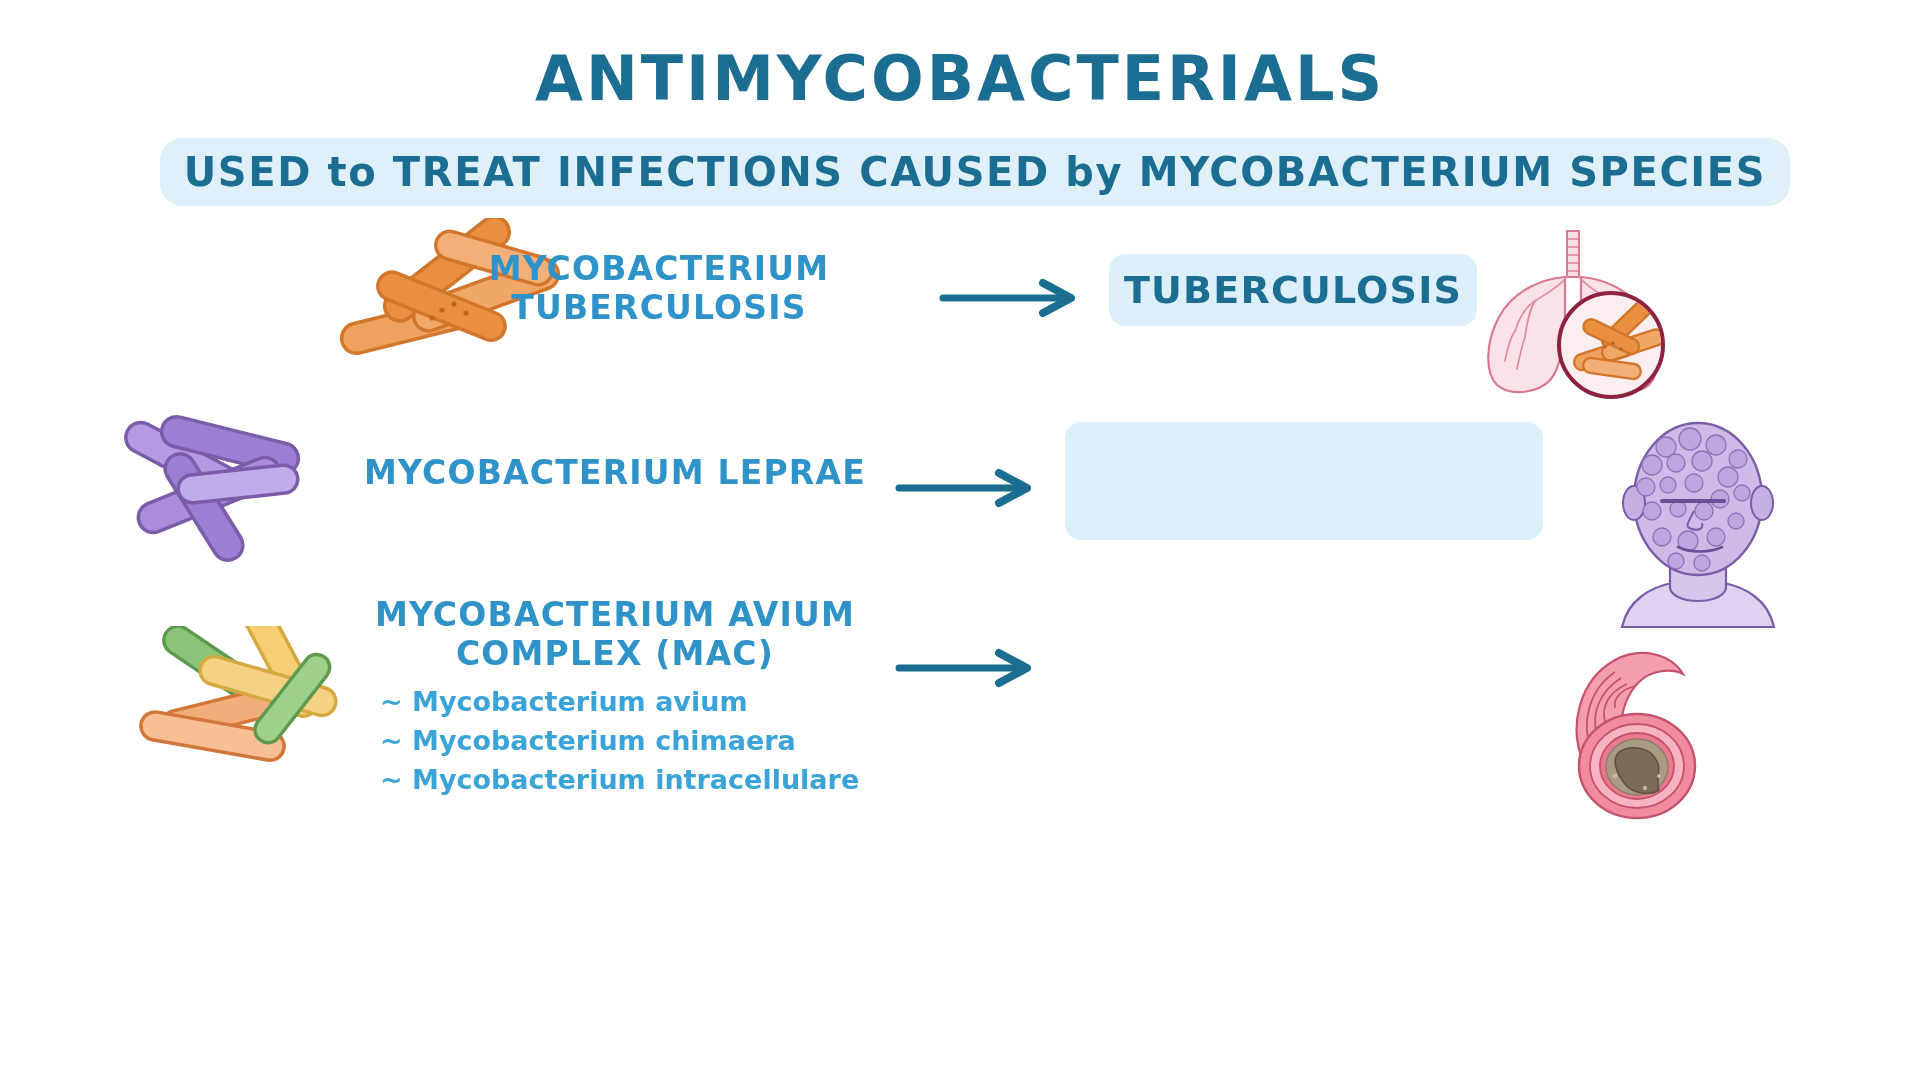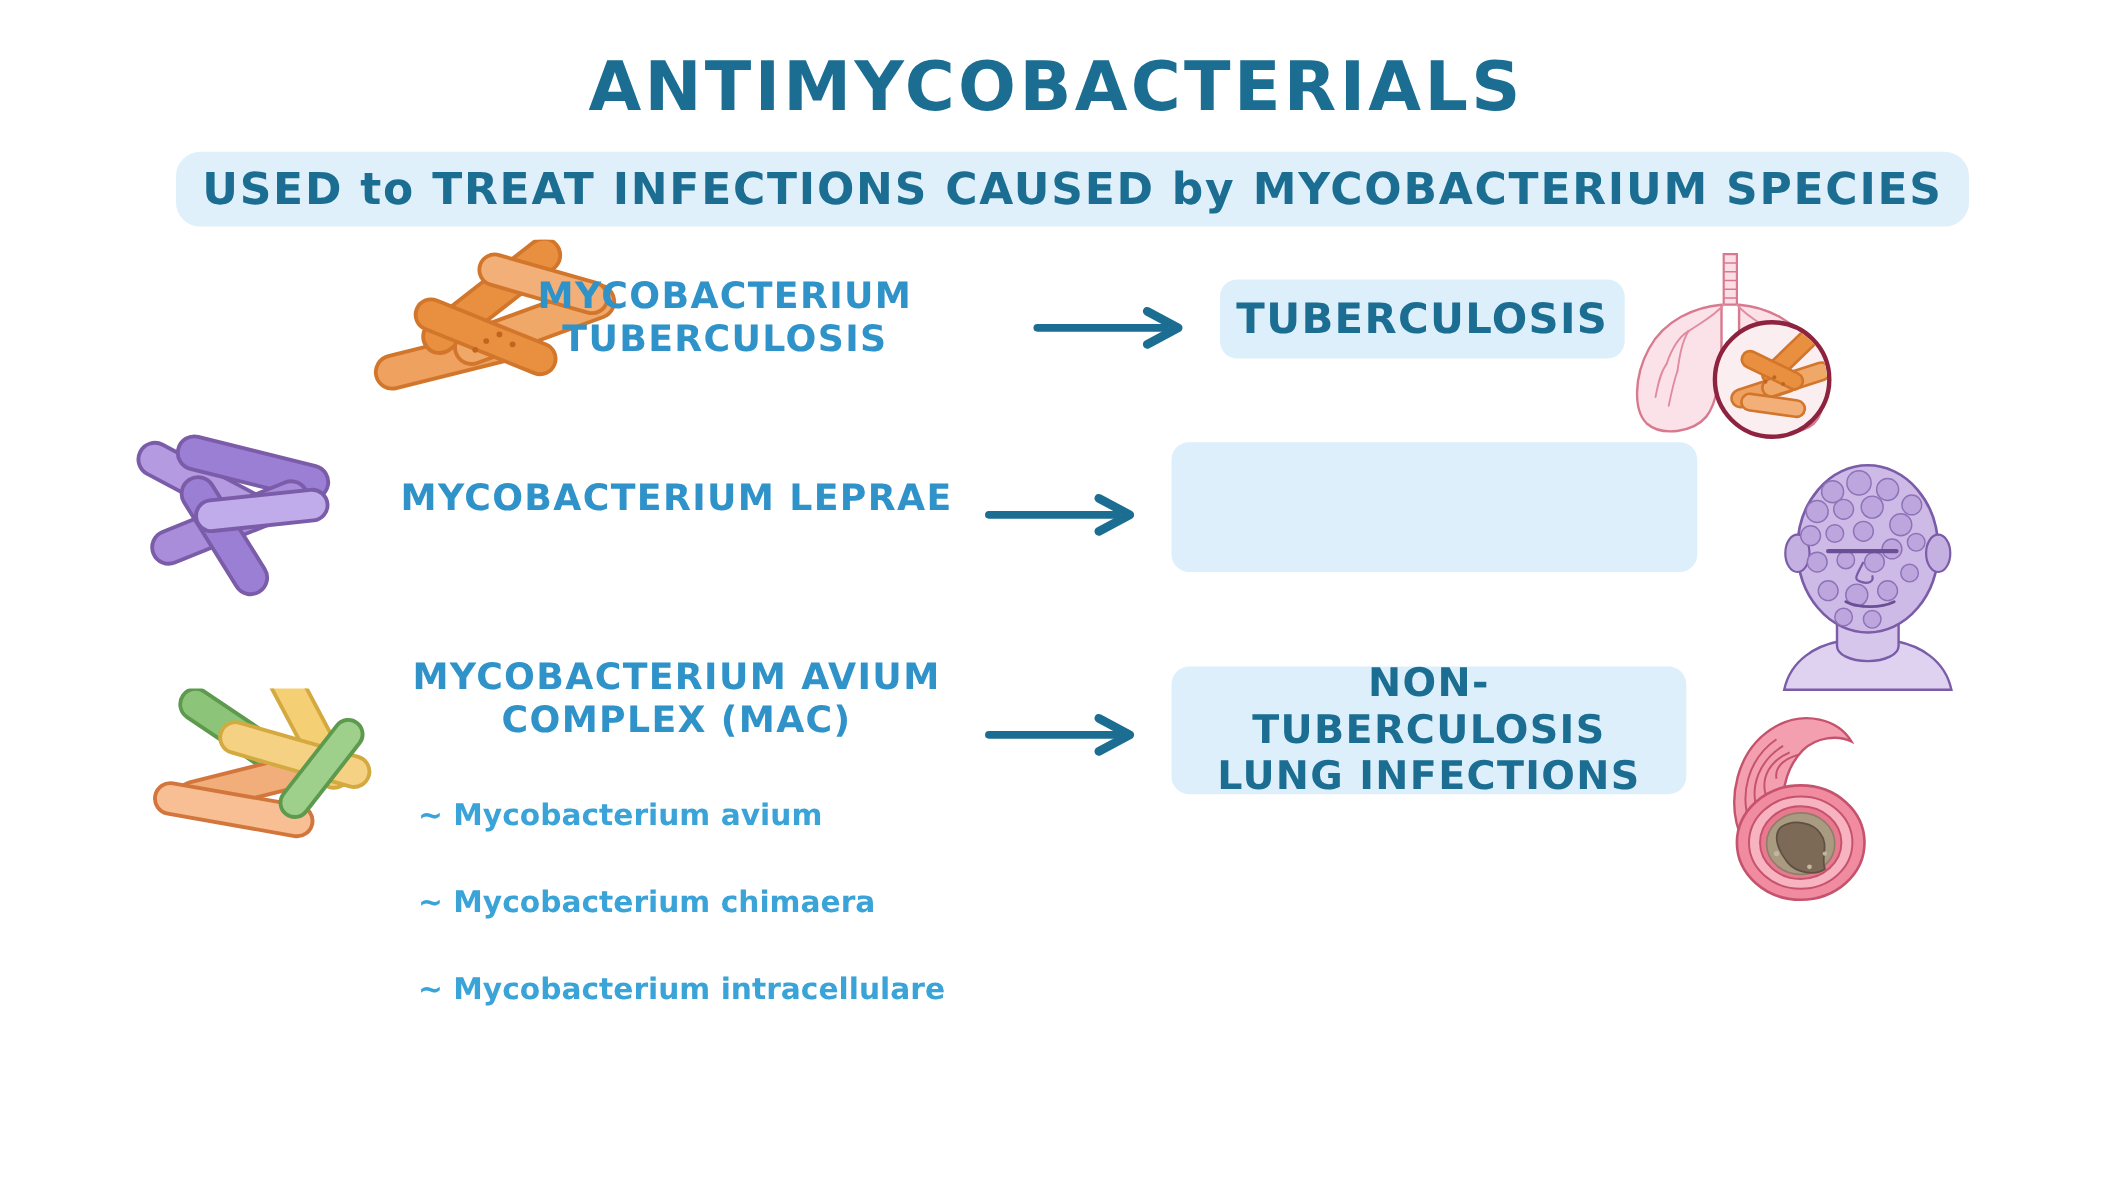--- a/index.html
+++ b/index.html
@@ -52,21 +52,21 @@
     font-size: 40px;
     letter-spacing: 1.6px;
     color: #1b6e92;
     white-space: nowrap;
   }
   .lc { text-transform: lowercase; }
 
   
   .row { position: absolute; left: 0; width: 1920px; }
   #row-0 { top: 236px; height: 150px; margin-left: 44px; }
-  #row-1 { top: 396px; height: 160px; }
+  #row-1 { top: 416px; height: 160px; }
   #row-2 { top: 596px; height: 230px; }
 
   .bug-art {
     position: absolute;
     left: 110px;
     width: 300px;
     height: 170px;
   }
   #row-0 .bug-art { left: 270px; top: -18px; }
   #row-1 .bug-art { left: 100px; top: -10px; }
@@ -92,21 +92,21 @@
     position: absolute;
     left: 380px;
     width: 520px;
     top: 86px;
     color: #3aa3d8;
     font-size: 27px;
     font-weight: 700;
     line-height: 1.45;
     text-align: left;
   }
-  .sub-species div { white-space: nowrap; margin-top: 40px; }
+  .sub-species div { white-space: nowrap; }
 
   
   .arrow {
     position: absolute;
     left: 895px;
     width: 160px;
     height: 40px;
   }
   #row-0 .arrow { top: 42px; }
   #row-1 .arrow { top: 52px; }
@@ -244,26 +244,20 @@
       <div>~ Mycobacterium intracellulare</div>
     </div>
 
     <div class="arrow">
       <svg viewBox="0 0 160 40" width="160" height="40">
         <path d="M4 20 H120" stroke="#1b6e92" stroke-width="7" stroke-linecap="round" fill="none"></path>
         <path d="M104 5 L132 20 L104 35" stroke="#1b6e92" stroke-width="8" stroke-linecap="round" stroke-linejoin="round" fill="none"></path>
       </svg>
     </div>
 
-    <div class="disease-badge">
-      <div>
-        <div>NON-TUBERCULOSIS</div>
-        <div>LUNG INFECTIONS</div>
-      </div>
-    </div>
   </div>
 
   <div class="illustration" id="illus-lungs">
     <svg viewBox="0 0 230 185" width="230" height="185">
 
       <path d="M112 6 h12 v46 h-12 z" fill="#fbdfe6" stroke="#d9798f" stroke-width="2"></path>
       <g stroke="#d9798f" stroke-width="1.4">
         <path d="M112 14 h12"></path>
           <path d="M112 22 h12"></path>
           <path d="M112 30 h12"></path>

